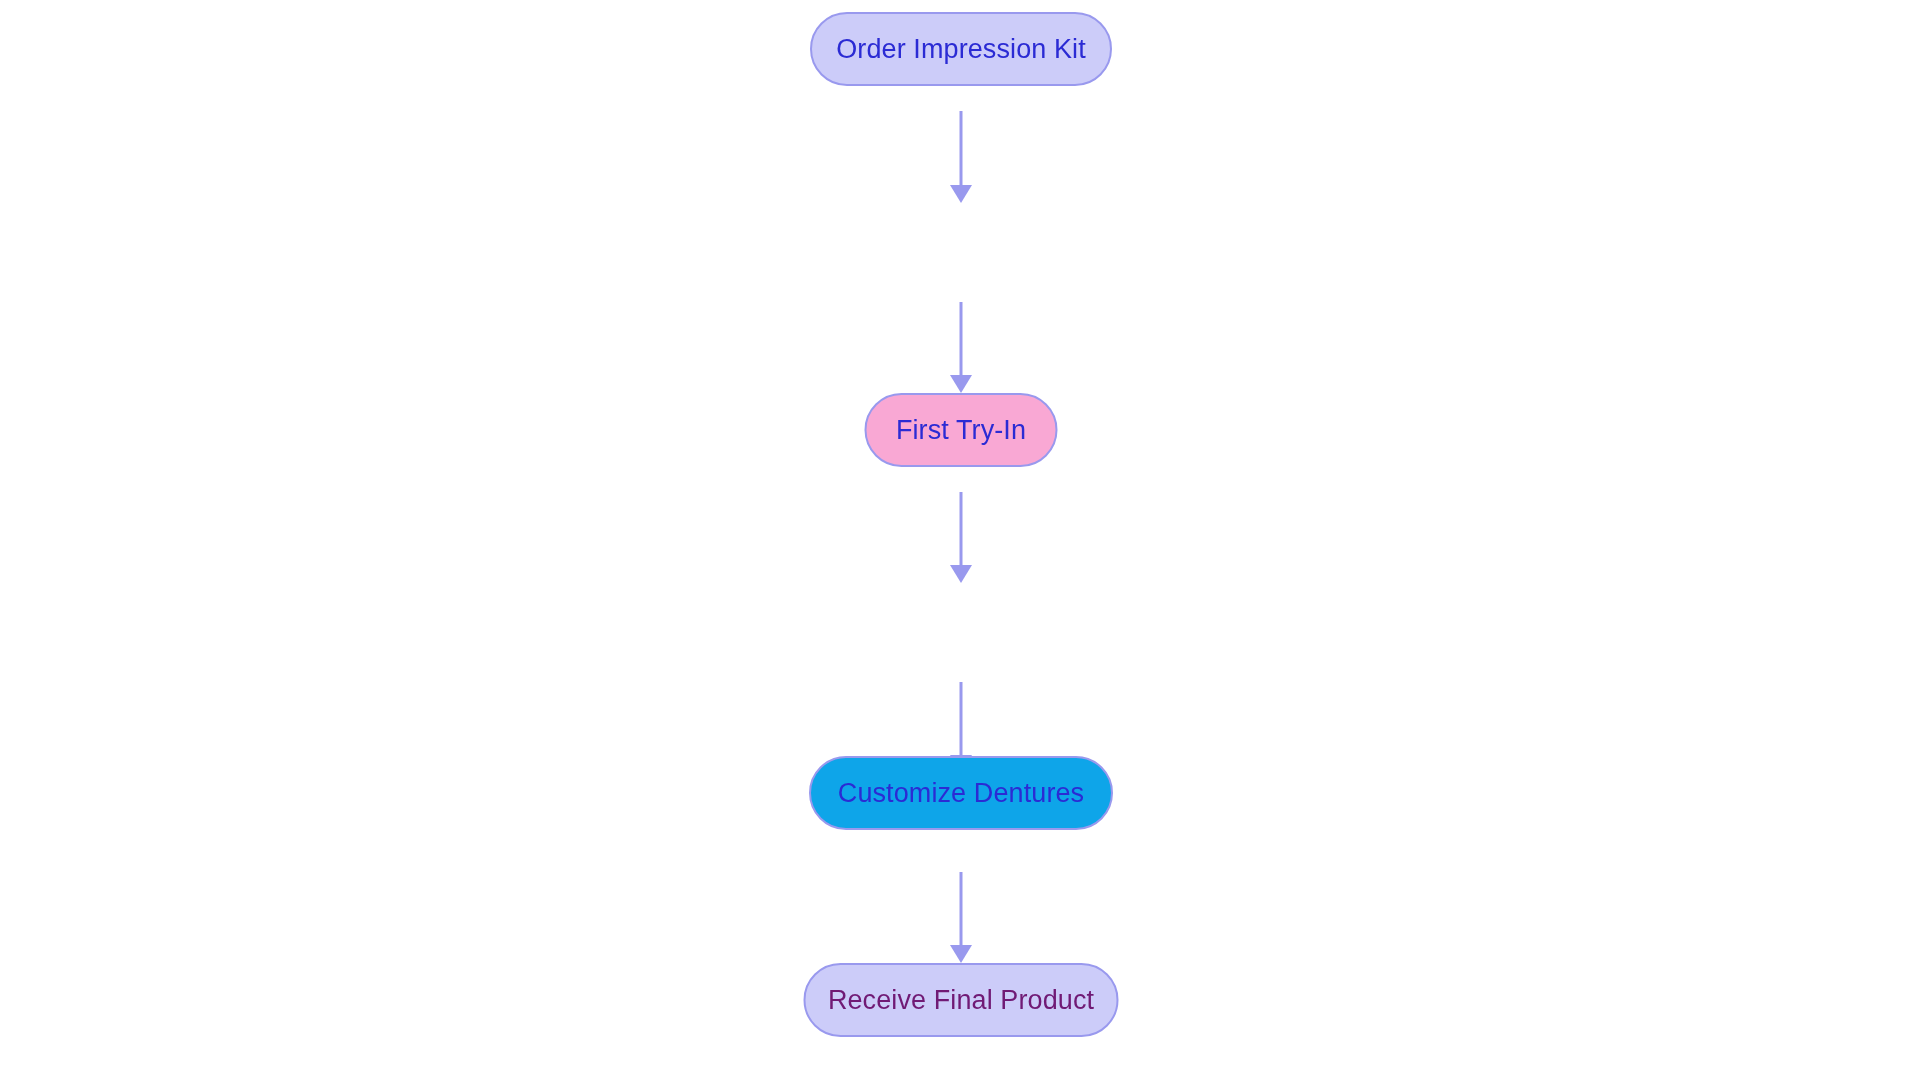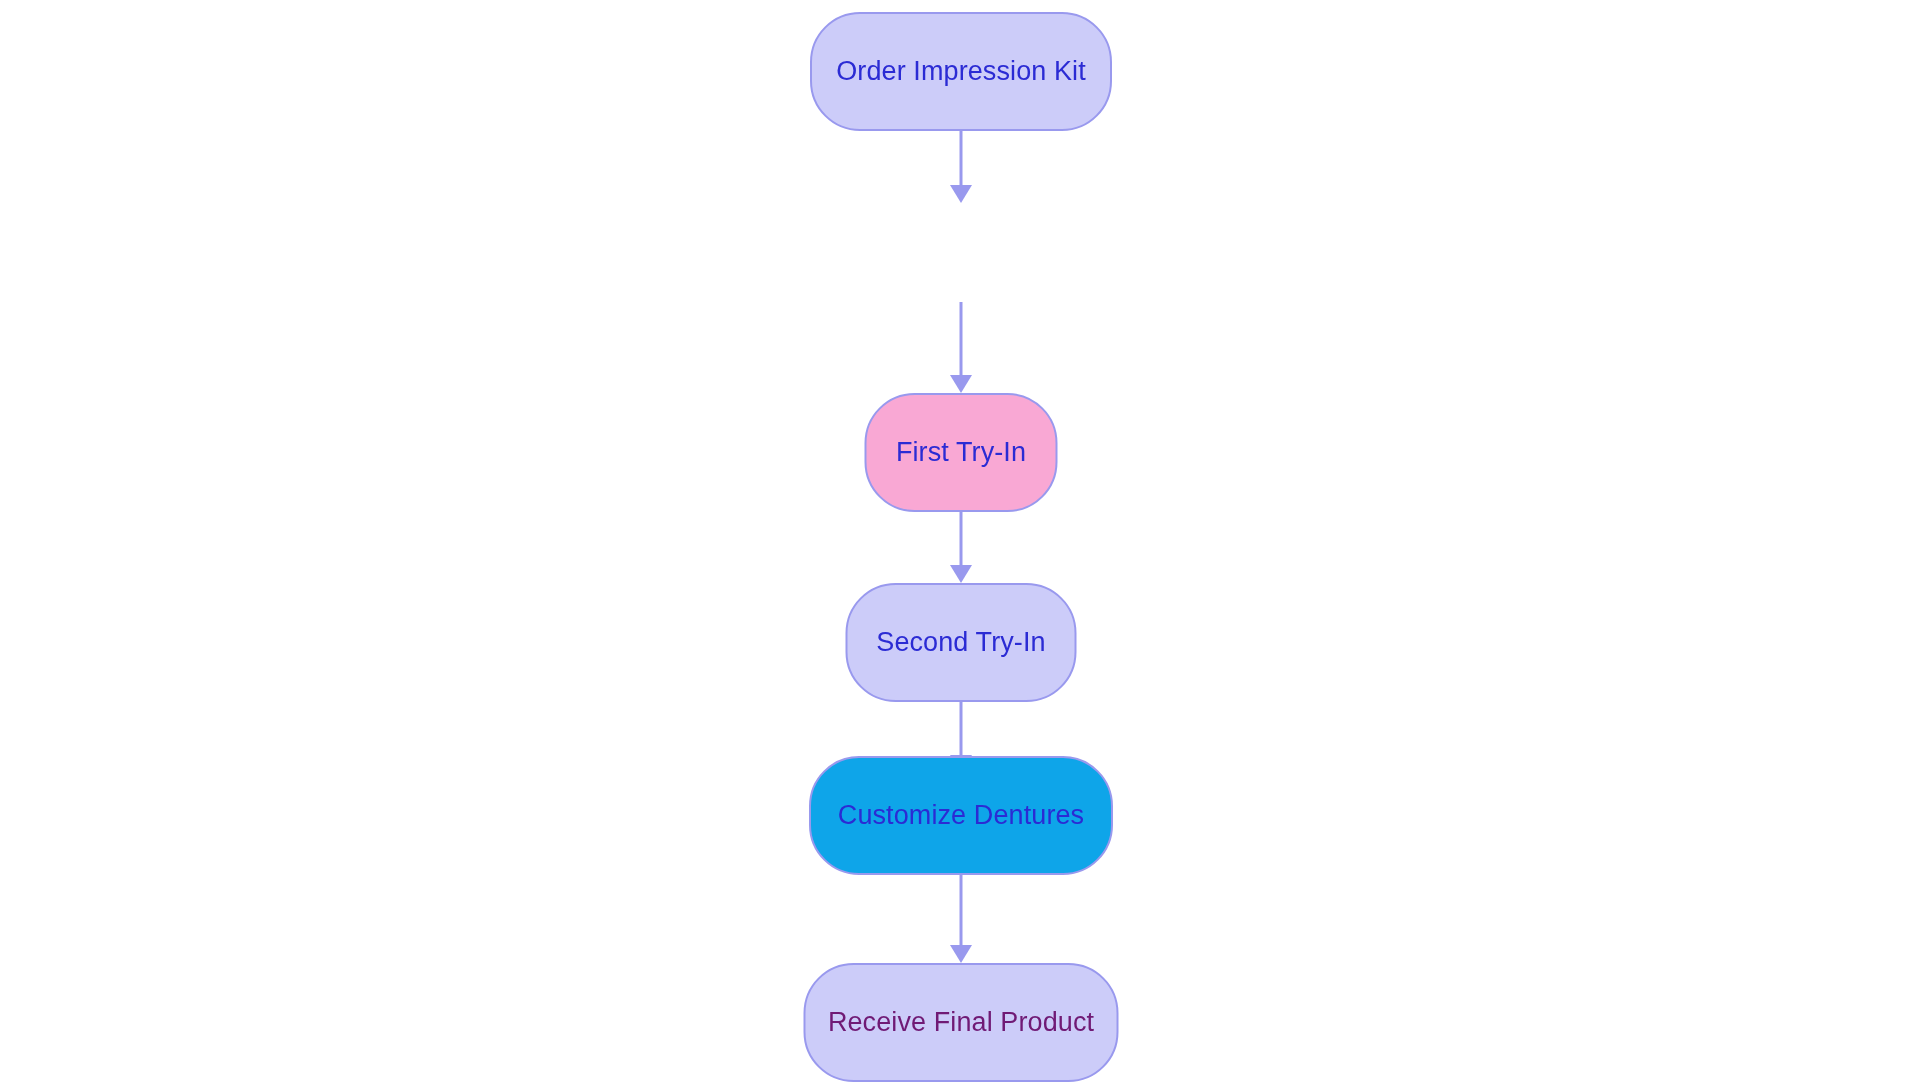--- a/index.html
+++ b/index.html
@@ -19,21 +19,21 @@
     position: relative;
     width: 1920px;
     height: 1083px;
     background: #ffffff;
   }
 
   
   .flow-node {
     position: absolute;
     box-sizing: border-box;
-    height: 119px;
+    height: 74px;
     background: #ccccf9;
     border: 2px solid #4c1d95;
     border-radius: 50px;
     display: flex;
     align-items: center;
     justify-content: center;
     transform: translateX(-50%);
   }
   .flow-node-label {
     color: #2b2bd4;
@@ -96,23 +96,20 @@
     <div class="flow-connector-line" style="height: 74px; background: rgb(153, 153, 238);"></div>
     <div class="flow-connector-arrowhead" style="border-top-color: rgb(153, 153, 238);"></div>
   </div>
 
   <div class="flow-node" style="left: 961px; top: 12px; width: 302px; background: rgb(204, 204, 249); border-color: rgb(153, 153, 238);">
     <span class="flow-node-label" style="color: rgb(43, 43, 212);">Order Impression Kit</span>
   </div>
   <div class="flow-node" style="left: 961px; top: 393px; width: 193px; background: #f9a8d4; border-color: rgb(153, 153, 238);">
     <span class="flow-node-label" style="color: rgb(43, 43, 212);">First Try-In</span>
   </div>
-  <div class="flow-node" style="left: 961px; top: 583px; width: 231px; background: rgb(204, 204, 249); border-color: rgb(153, 153, 238);">
-    <span class="flow-node-label" style="color: rgb(43, 43, 212);">Second Try-In</span>
-  </div>
   <div class="flow-node" style="left: 961px; top: 756px; width: 304px; background: #0ea5e9; border-color: rgb(153, 153, 238);">
     <span class="flow-node-label" style="color: rgb(43, 43, 212);">Customize Dentures</span>
   </div>
   <div class="flow-node" style="left: 961px; top: 963px; width: 315px; background: rgb(204, 204, 249); border-color: rgb(153, 153, 238);">
     <span class="flow-node-label" style="color: #701a75;">Receive Final Product</span>
   </div>
 
 </div>
 
 </body></html>

